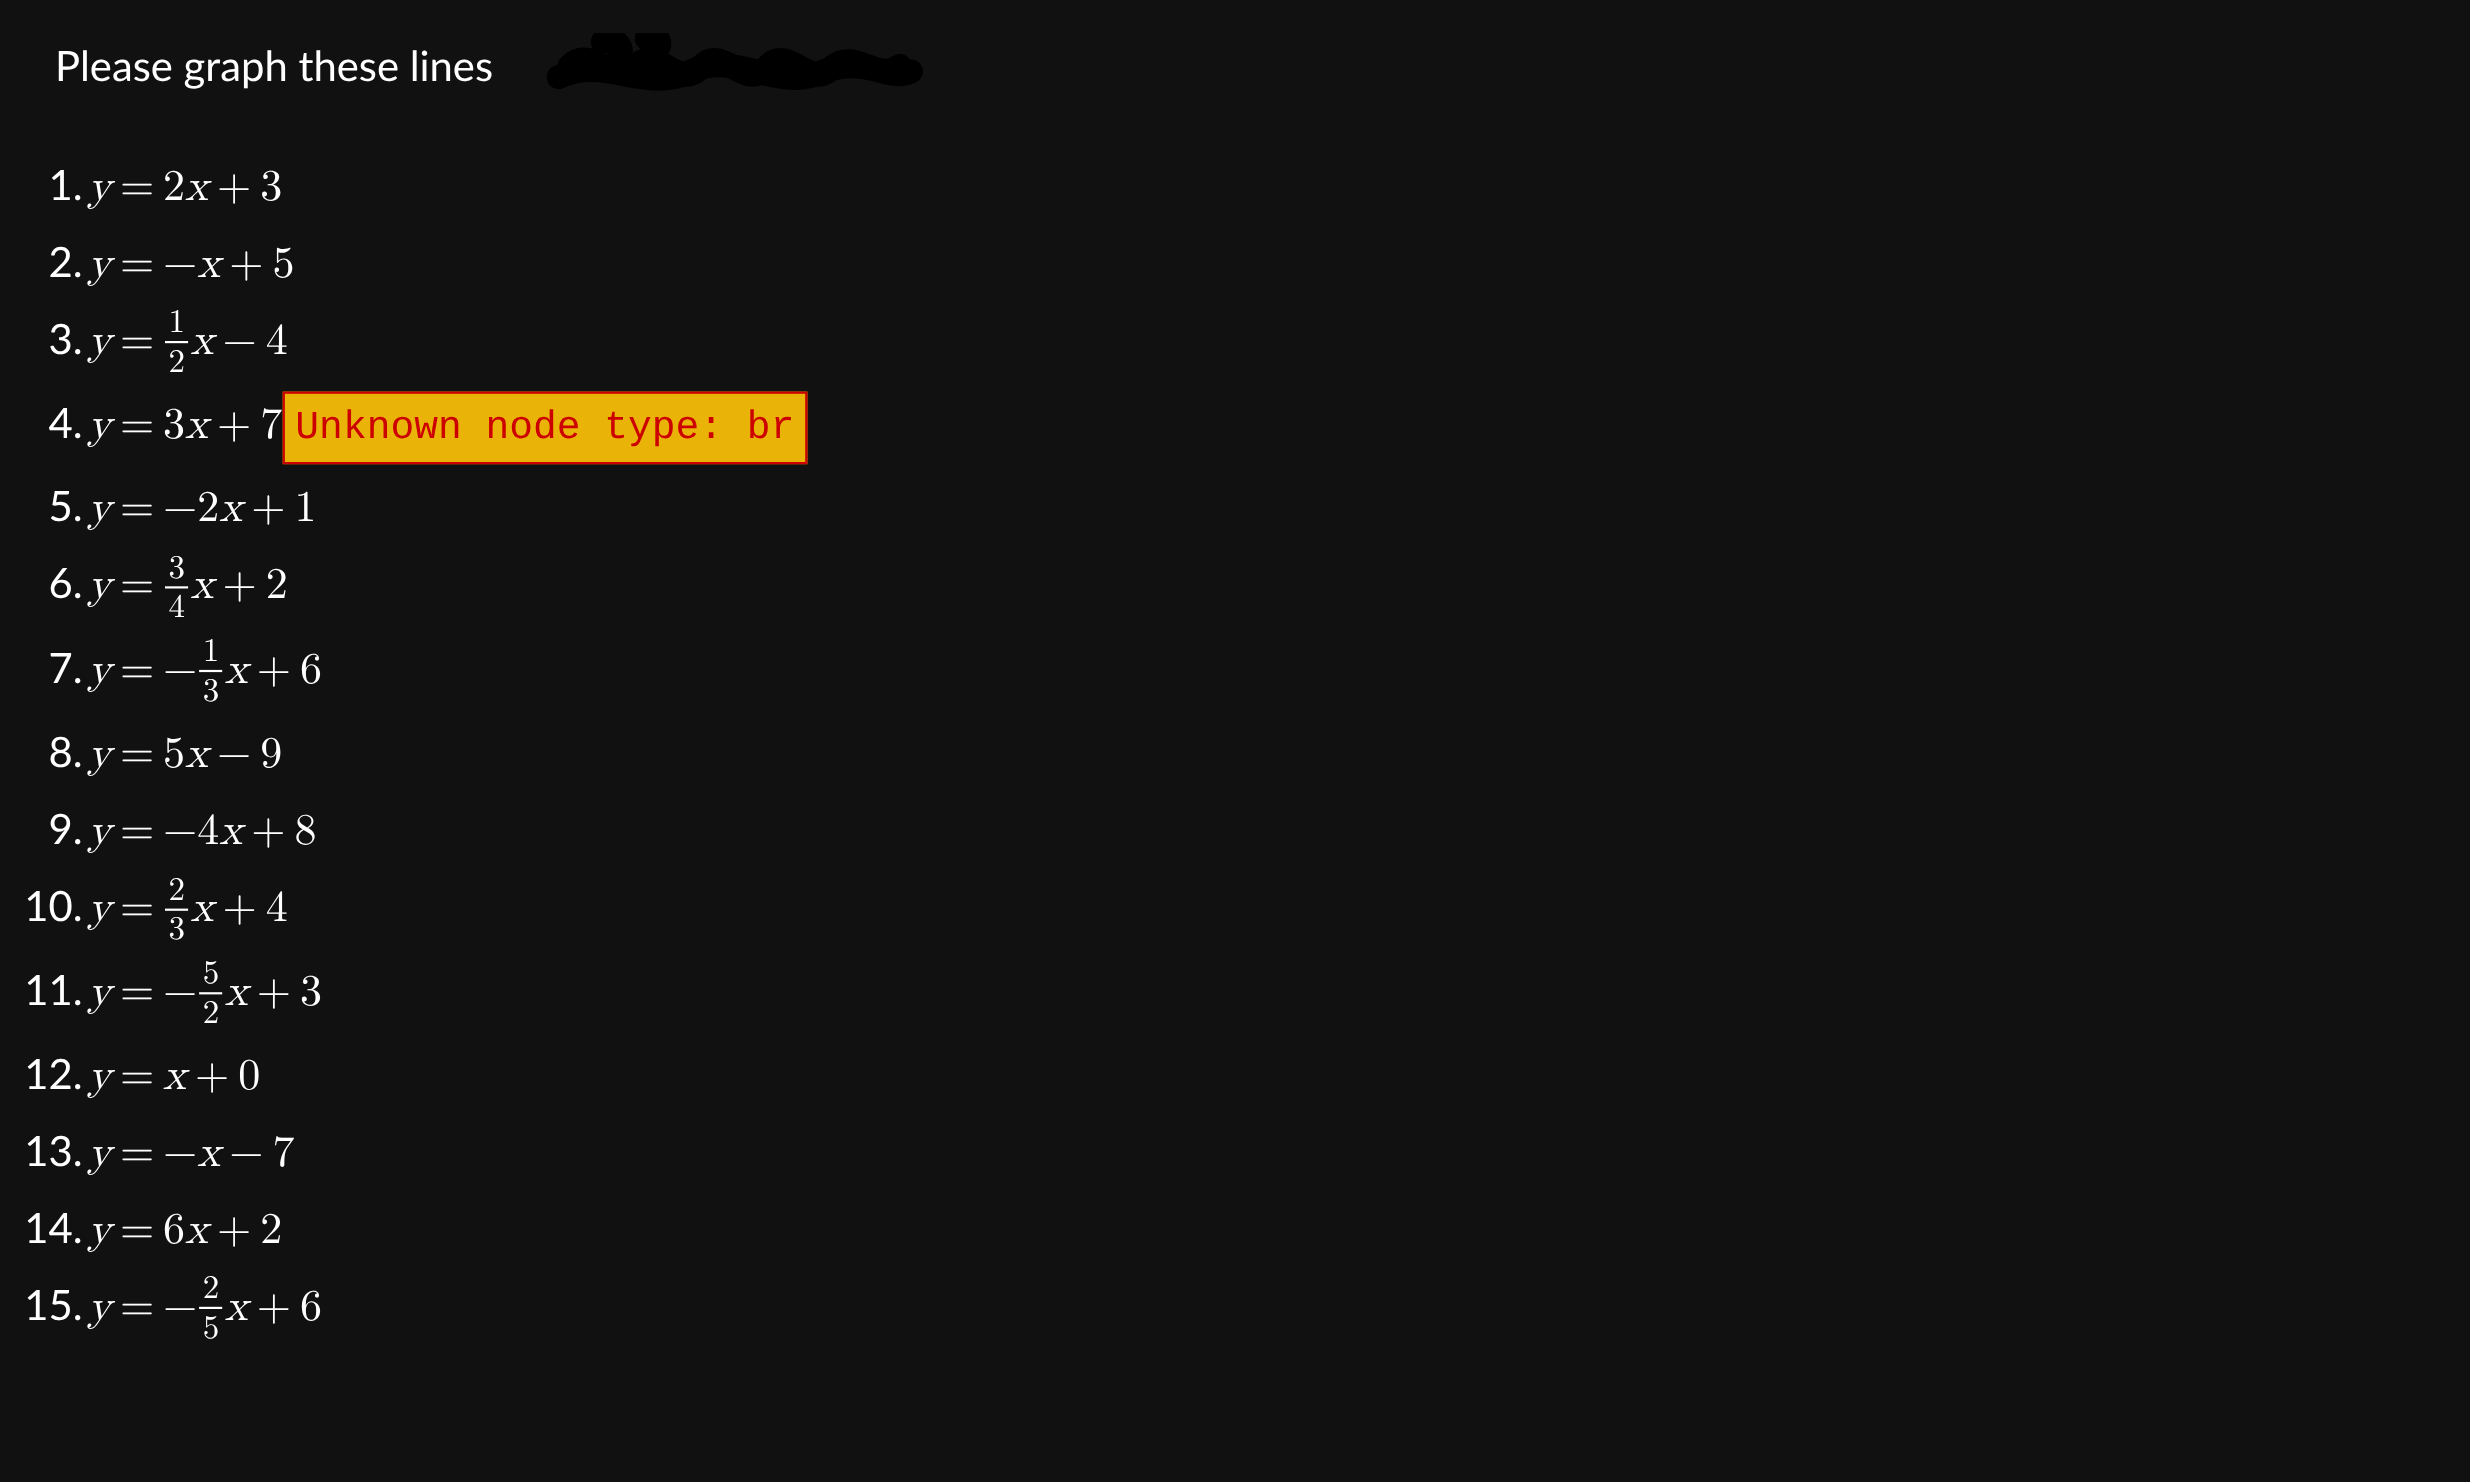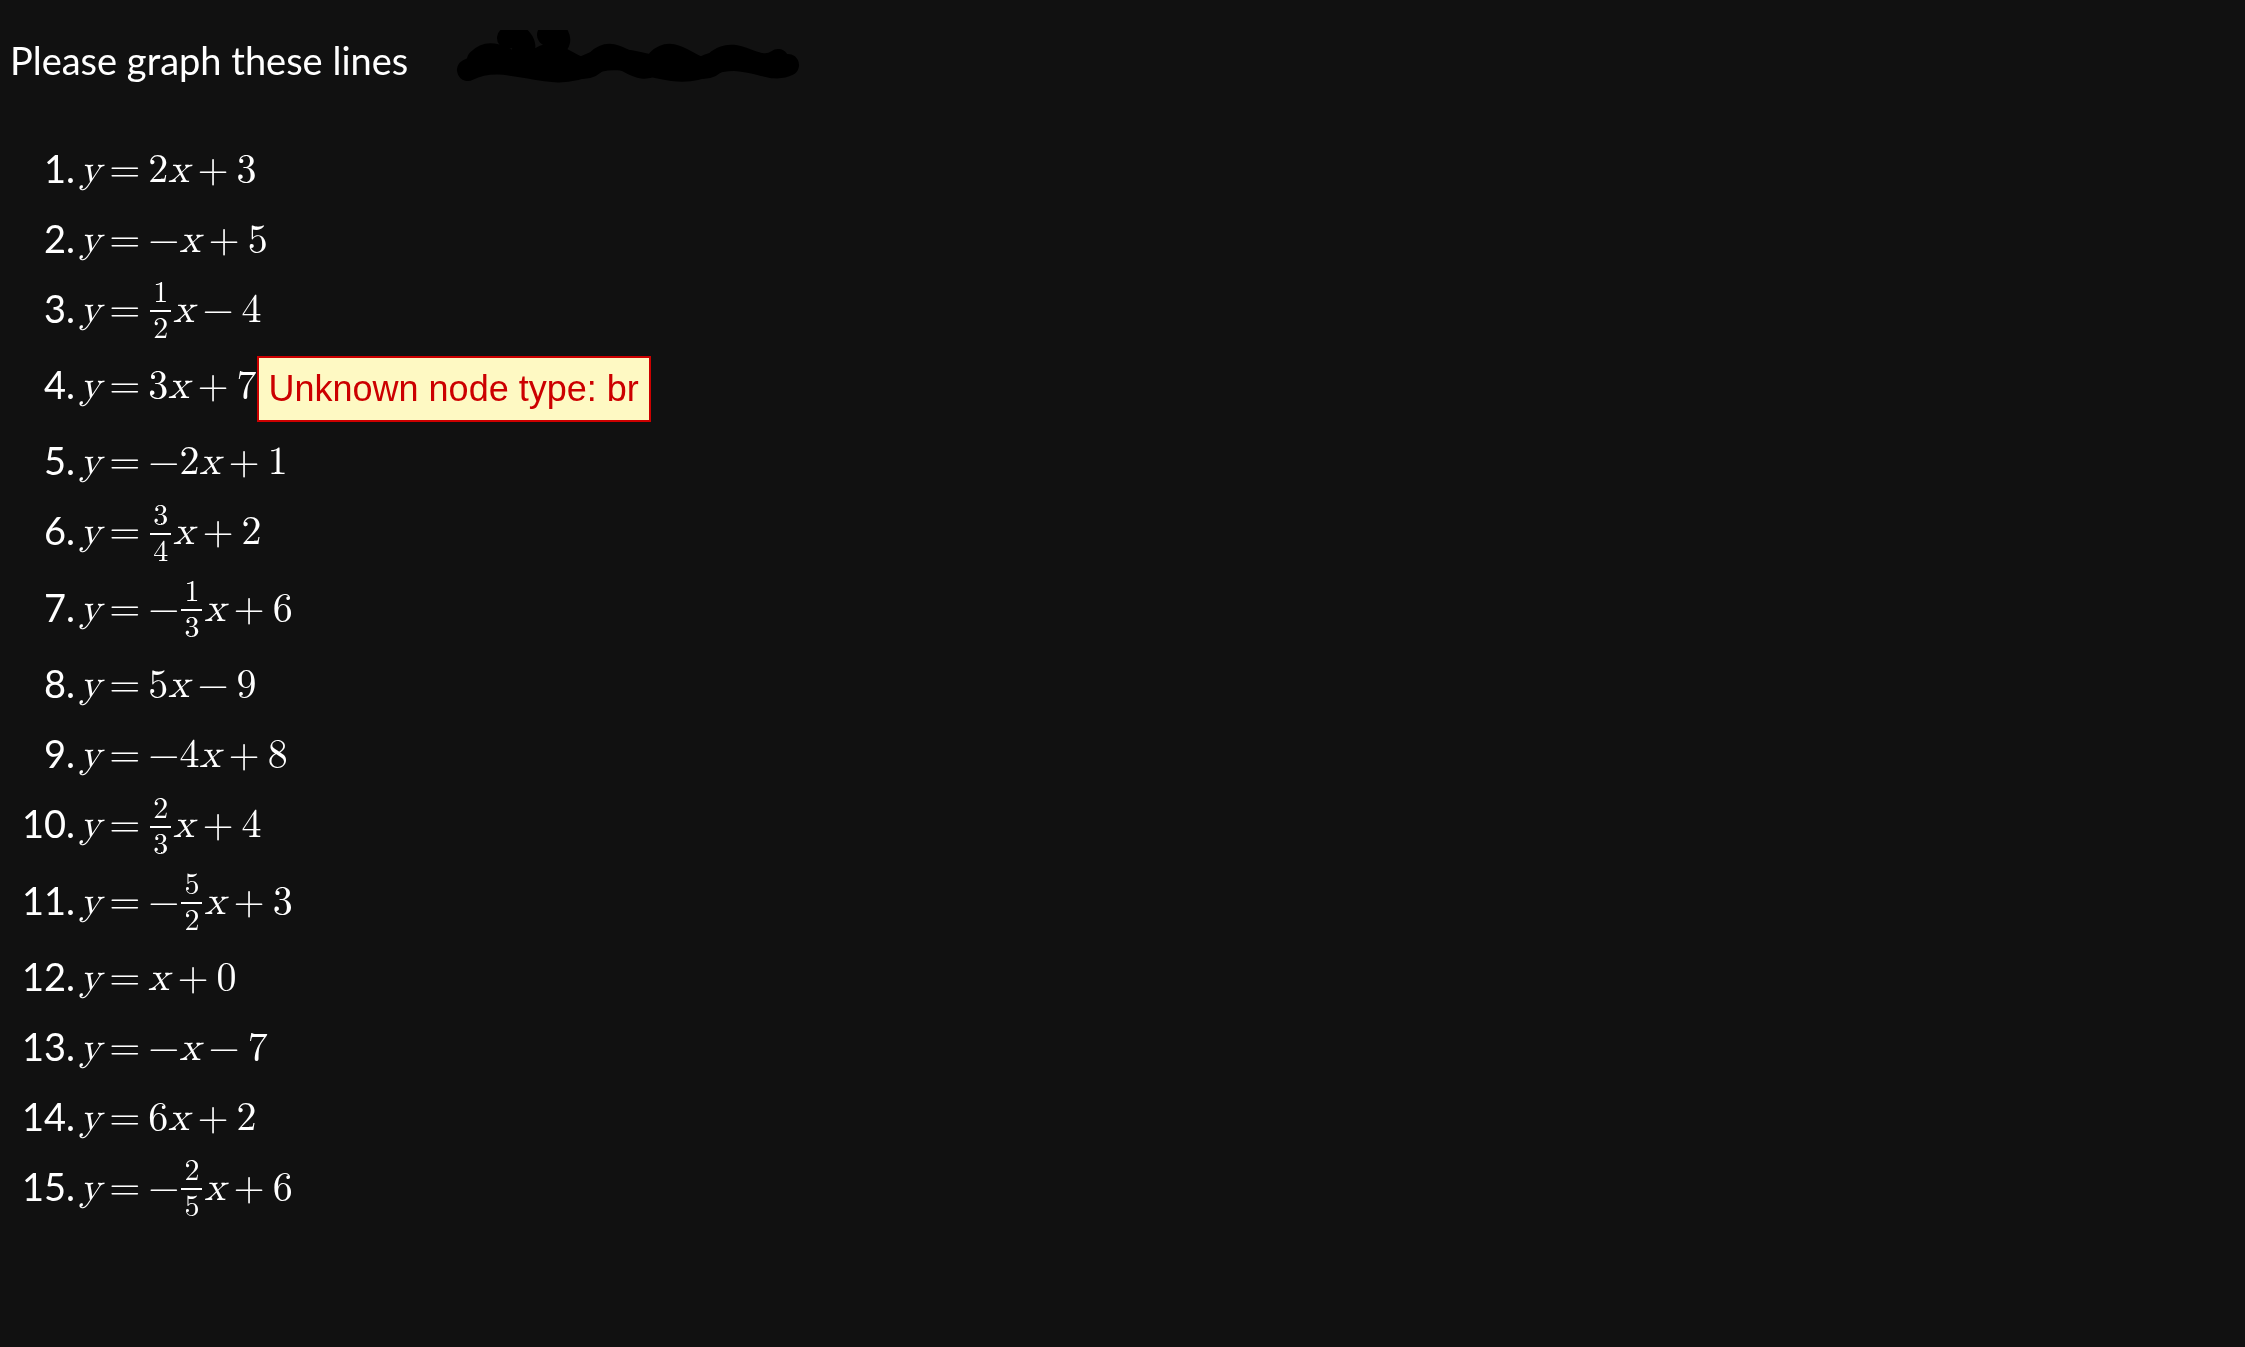--- a/index.html
+++ b/index.html
@@ -14,20 +14,21 @@
       width: 2245px;
       height: 1347px;
       padding: 30px 10px;
       font-size: 38px;
     }
     .instruction-line {
       margin-bottom: 50px;
       display: flex;
       align-items: center;
       gap: 0;
+      margin-left: 40px;
     }
     .instruction-text {
       font-weight: 400;
       color: #ffffff;
     }
     .scribble {
       display: inline-block;
       width: 440px;
       height: 60px;
       position: relative;
@@ -84,24 +85,24 @@
       display: block;
       border-bottom: 2px solid #ffffff;
       padding: 0 3px 2px 3px;
     }
     .frac .fden {
       display: block;
       padding: 2px 3px 0 3px;
     }
     .error-box {
       display: inline-block;
-      background-color: #fef9c3;
+      background-color: #eab308;
       border: 2px solid #cc0000;
       color: #cc0000;
-      font-family: Liberation Sans, sans-serif;
+      font-family: Liberation Mono, monospace;
       font-style: normal;
       font-size: 36px;
       padding: 4px 10px;
       margin-left: 0px;
       vertical-align: middle;
     }
   </style>
 </head>
 <body>
 

